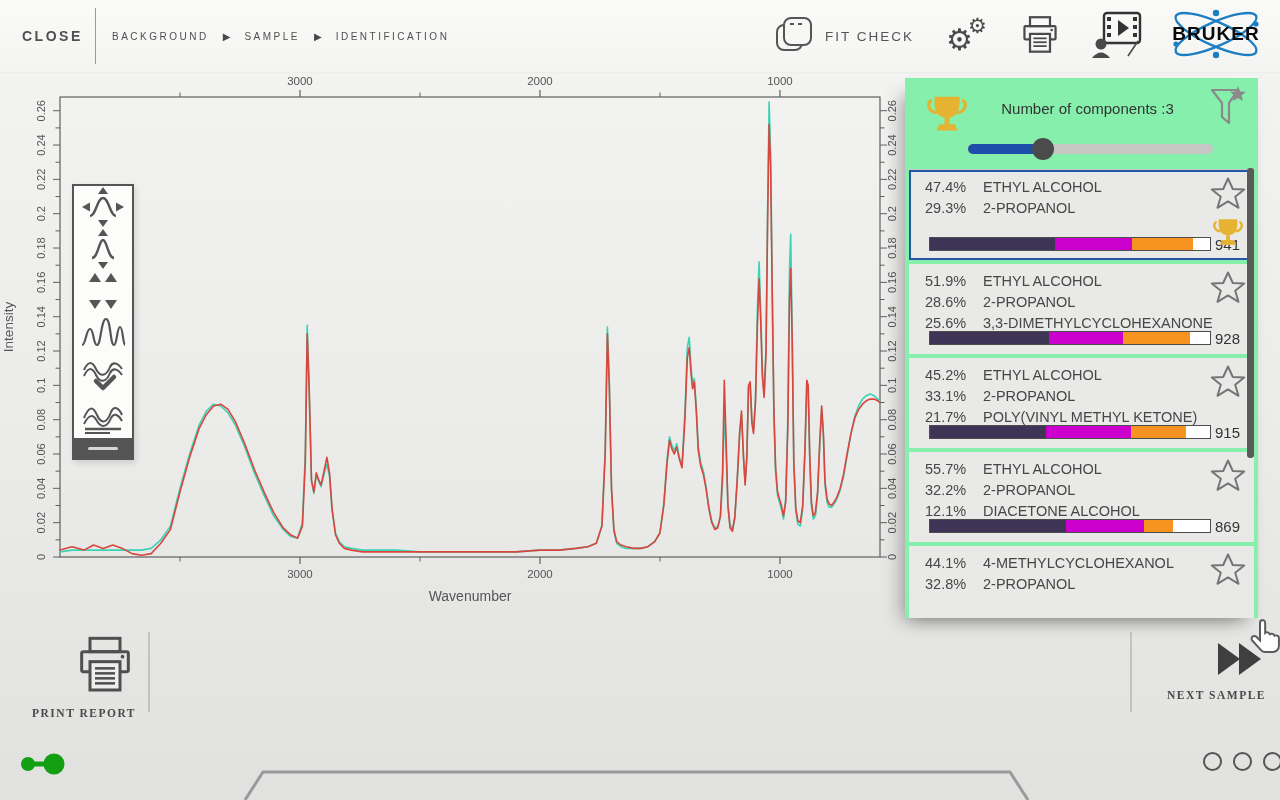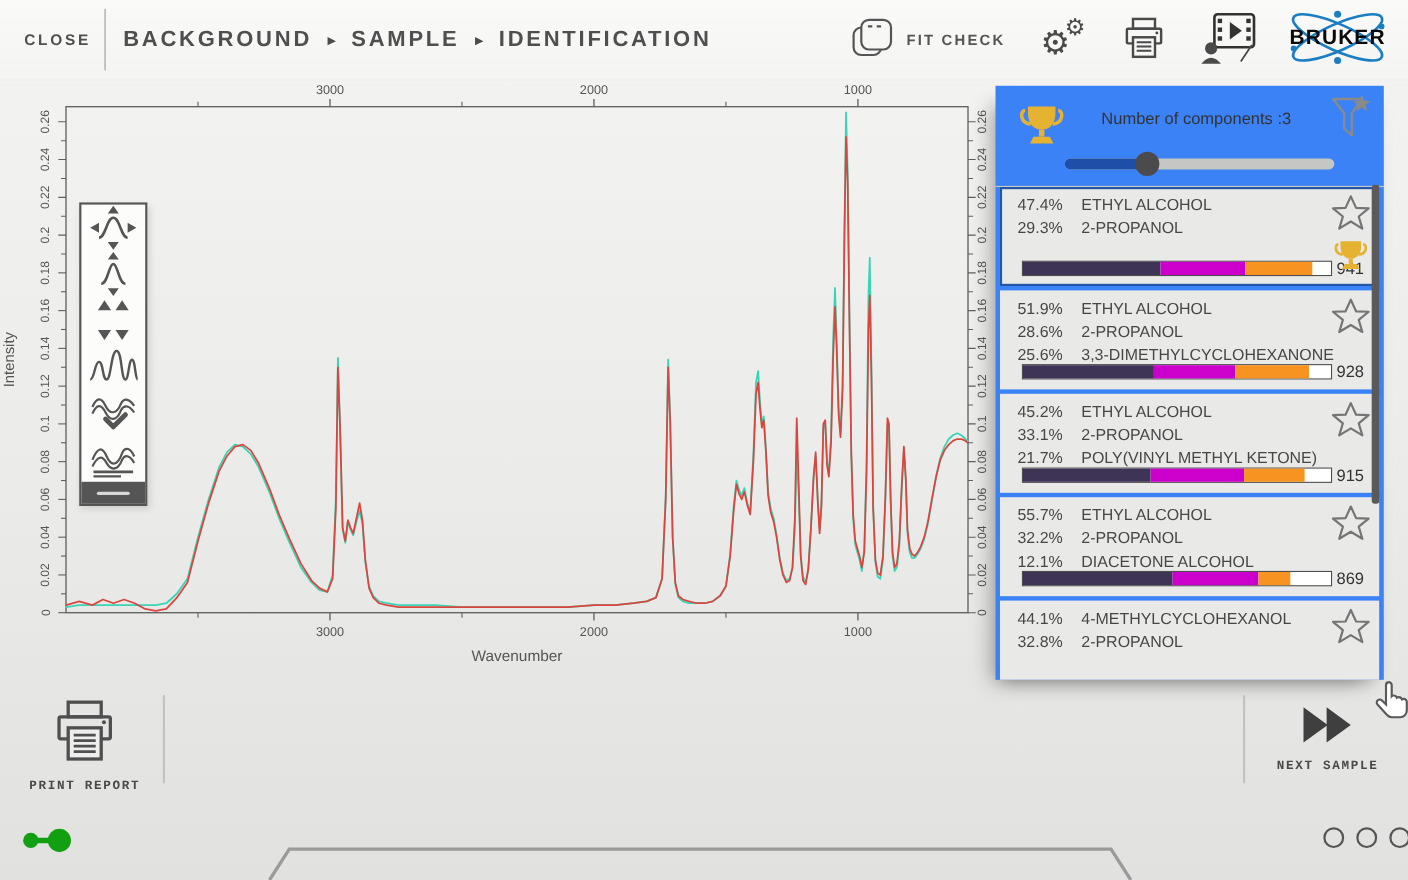--- a/index.html
+++ b/index.html
@@ -6,38 +6,38 @@
   body{width:1280px;height:800px;overflow:hidden;font-family:"Liberation Sans",sans-serif;
        background:linear-gradient(180deg,#f4f4f3 0%,#ebebea 55%,#e1e1e0 100%);position:relative;}
   .stage{position:absolute;inset:0;border-radius:24px;}
   
   .topbar{position:absolute;left:0;top:0;width:1280px;height:72px;background:linear-gradient(180deg,#fafaf9,#f4f4f3);
           border-bottom:1px solid rgba(0,0,0,0.05);}
   .close-btn{position:absolute;left:16px;top:0;height:72px;border:none;background:transparent;color:#4f4f4f;
              font-family:"Liberation Sans",sans-serif;font-size:14px;font-weight:bold;letter-spacing:2.5px;cursor:pointer;}
   .tb-divider{position:absolute;left:95px;top:8px;width:1px;height:56px;background:#9a9a9a;}
   .breadcrumb{position:absolute;left:112px;top:0;height:72px;display:flex;align-items:center;gap:14px;}
-  .crumb{color:#4f4f4f;font-size:20px;font-weight:bold;letter-spacing:2.5px;cursor:pointer;}
+  .crumb{color:#4f4f4f;font-size:10px;font-weight:normal;letter-spacing:2.5px;cursor:pointer;}
   .crumb-arrow{color:#4a4a4a;font-size:10px;padding-top:1px;}
   .tools{position:absolute;right:8px;top:0;height:72px;display:flex;align-items:center;}
   .toolbtn{display:flex;align-items:center;gap:10px;margin:0 10px;background:transparent;border:none;cursor:pointer;
            font-family:"Liberation Sans",sans-serif;}
-  .fitcheck-label{color:#555;font-size:13.5px;font-weight:bold;letter-spacing:2px;}
+  .fitcheck-label{color:#555;font-size:13.5px;font-weight:normal;letter-spacing:2px;}
   .gear-wrap{position:relative;width:42px;height:46px;color:#4a4a4a;}
   .gear-big{position:absolute;left:0;top:12px;font-size:30px;line-height:30px;}
   .gear-small{position:absolute;left:22px;top:2px;font-size:21px;line-height:21px;}
   
   #chart-area{position:absolute;left:0;top:72px;width:905px;height:548px;}
   #chart-toolbar{position:absolute;left:72px;top:112px;width:62px;background:#fcfcfb;border:2px solid #555;
                  box-sizing:border-box;box-shadow:2px 3px 6px rgba(0,0,0,0.12);}
   .ct-icon{width:100%;height:42px;display:flex;align-items:center;justify-content:center;cursor:pointer;}
   .ct-handle{height:20px;background:#555;display:flex;align-items:center;justify-content:center;cursor:grab;}
   .ct-handle-line{width:30px;height:3px;background:#d8d8d8;border-radius:2px;}
   
-  #results-panel{position:absolute;left:905px;top:78px;width:353px;height:540px;background:#3b82f6;
+  #results-panel{position:absolute;left:905px;top:78px;width:353px;height:540px;background:#86efac;
                  box-shadow:-12px 10px 18px -8px rgba(0,0,0,0.30), 0 10px 14px -8px rgba(0,0,0,0.25);}
   .rp-header{position:absolute;left:0;top:0;width:100%;height:92px;border-bottom:1px solid #c9c9c8;box-sizing:border-box;}
   .rp-title{position:absolute;left:85px;top:22px;width:195px;text-align:center;color:#333;font-size:15px;}
   .rp-trophy{position:absolute;left:22px;top:14px;}
   .rp-filter{position:absolute;right:12px;top:8px;cursor:pointer;}
   .slider-track{position:absolute;left:63px;top:66px;width:245px;height:10px;background:#c6c6c5;border-radius:5px;cursor:pointer;}
   .slider-fill{position:absolute;left:0;top:0;height:10px;border-radius:5px;}
   .slider-knob{position:absolute;top:-6px;width:22px;height:22px;border-radius:50%;background:#4b4b4b;cursor:grab;}
   #results-list{position:absolute;left:4px;top:92px;width:345px;height:448px;overflow:hidden;}
   .result-item{position:relative;height:90px;margin-bottom:4px;background:#e9e9e8;border:2px solid transparent;box-sizing:border-box;}
@@ -46,22 +46,22 @@
   .comp-row{height:21px;line-height:21px;display:flex;font-size:14.5px;color:#474747;white-space:nowrap;}
   .comp-pct{width:58px;flex:none;}
   .hit-bar{position:absolute;left:18px;bottom:7px;width:280px;height:12px;background:#fff;border:1.5px solid #4d4d4d;
            box-sizing:content-box;display:flex;}
   .hit-seg{height:100%;}
   .hit-score{position:absolute;left:304px;bottom:5px;width:42px;font-size:15px;color:#333;}
   .fav-star{position:absolute;right:6px;top:4px;cursor:pointer;}
   .best-trophy{position:absolute;right:9px;top:44px;}
   #rp-scrollbar{position:absolute;right:4px;top:90px;width:7px;height:290px;background:#5a5a5a;border-radius:3px;cursor:grab;}
   
-  .footer-btn{position:absolute;width:130px;text-align:center;background:transparent;border:none;cursor:pointer;
-              font-family:Liberation Mono, monospace;}
+  .footer-btn{position:absolute;width:130px;text-align:right;background:transparent;border:none;cursor:pointer;
+              font-family:Liberation Serif, serif;}
   .footer-label{display:block;margin-top:8px;color:#4a4a4a;font-size:11.5px;font-weight:bold;letter-spacing:1.5px;}
   #print-report{left:12px;top:634px;}
   #next-sample{left:1142px;top:640px;}
   .f-divider{position:absolute;top:632px;width:2px;height:80px;background:#c2c2c1;}
   #page-dots{position:absolute;left:1203px;top:752px;display:flex;gap:11px;}
   .dot{width:15px;height:15px;border:2px solid #555;border-radius:50%;background:transparent;cursor:pointer;}
   #green-toggle{position:absolute;left:14px;top:748px;cursor:pointer;}
   #drawer-handle{position:absolute;left:0px;top:755px;width:1280px;height:45px;pointer-events:none;}
   #mouse-cursor{position:absolute;left:1250px;top:618px;}
 </style>

